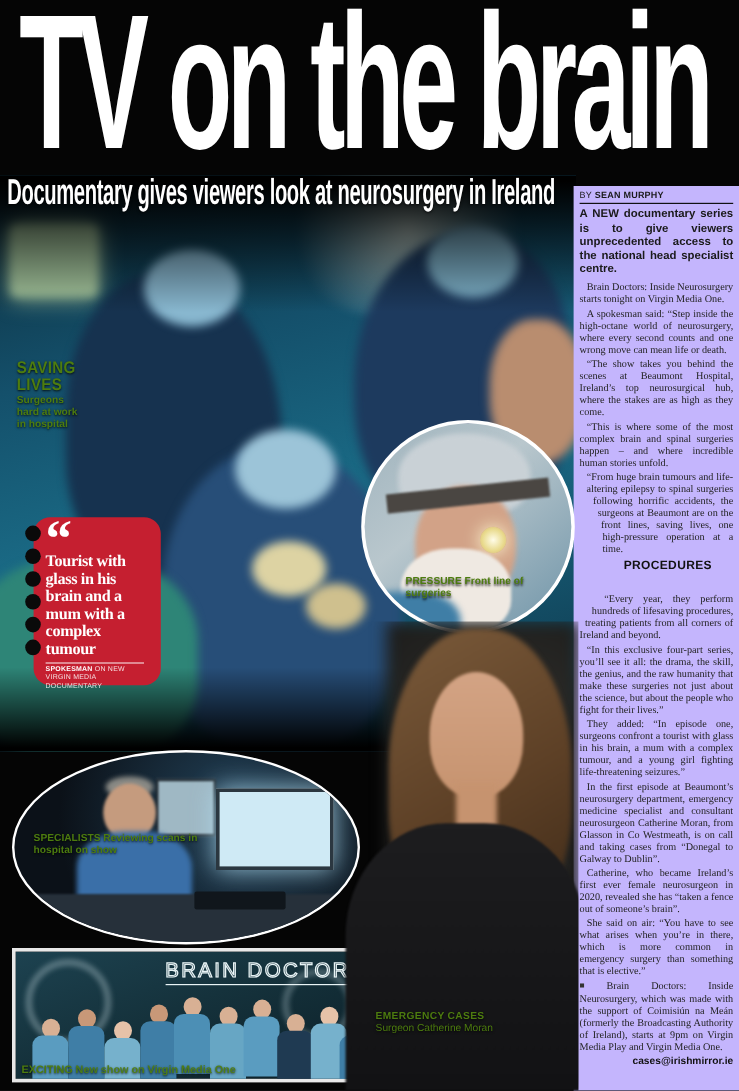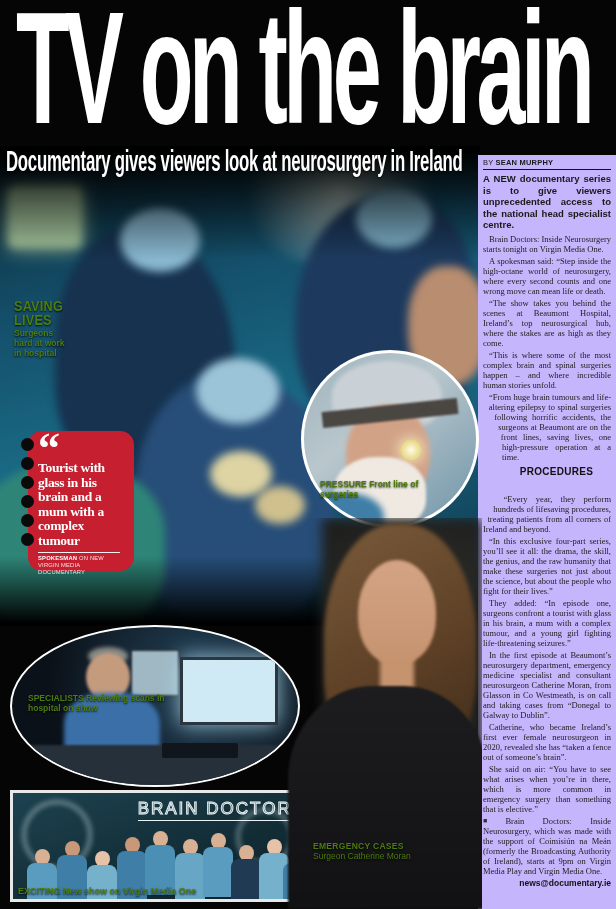--- a/index.html
+++ b/index.html
@@ -31,21 +31,21 @@
   .photo-fade-top{position:absolute;left:0;top:0;width:100%;height:120px;
                   background:linear-gradient(#000 4%,rgba(0,0,0,0) 95%);}
   .photo-fade-bottom{position:absolute;left:0;bottom:0;width:100%;height:70px;
                      background:linear-gradient(rgba(0,0,0,0),#000 96%);}
   
   .photo-cap{position:absolute;color:#4d7c0f;text-shadow:0 1px 2px rgba(0,0,0,.85);line-height:1.15;z-index:7;}
   .cap-big{font-weight:bold;font-size:14px;letter-spacing:.3px;line-height:1.0;transform:scaleX(.9);transform-origin:left top;}
   .cap-small{font-weight:bold;font-size:8.5px;}
   .cap-inline b{font-weight:bold;}
   .cap-saving{left:14px;top:299px;}
-  .cap-pressure{left:320px;top:480px;font-size:8.5px;font-weight:bold;width:130px;}
+  .cap-pressure{left:338px;top:480px;font-size:8.5px;font-weight:bold;width:130px;}
   .cap-specialists{left:28px;top:694px;font-size:8.5px;font-weight:bold;width:140px;}
   .cap-emergency{left:313px;top:842px;font-size:8.5px;}
   .cap-emergency .l1{font-weight:bold;letter-spacing:.3px;}
   .cap-exciting{left:18px;top:886px;font-size:9px;font-weight:bold;}
   .cap-exciting .rest{font-weight:bold;opacity:.95;}
   
   .circle-photo{position:absolute;left:301px;top:350px;width:172px;height:172px;border-radius:50%;
                 border:3px solid #fff;overflow:hidden;z-index:6;
                 background:linear-gradient(140deg,#9fb3bd 0%,#b9c7cd 40%,#6f94a8 100%);}
   .c-cap{position:absolute;left:28px;top:8px;width:110px;height:70px;border-radius:50% 50% 40% 40%;background:#c9d1d6;filter:blur(2px);}
@@ -257,17 +257,17 @@
       <div class="circle-wrap"></div>
       <p>“From huge brain tumours and life-altering epilepsy to spinal surgeries following horrific accidents, the surgeons at Beaumont are on the front lines, saving lives, one high-pressure operation at a time.</p>
       <div class="crosshead">PROCEDURES</div>
       <p>“Every year, they perform hundreds of lifesaving procedures, treating patients from all corners of Ireland and beyond.</p>
       <p>“In this exclusive four-part series, you’ll see it all: the drama, the skill, the genius, and the raw humanity that make these surgeries not just about the science, but about the people who fight for their lives.”</p>
       <p>They added: “In episode one, surgeons confront a tourist with glass in his brain, a mum with a complex tumour, and a young girl fighting life-threatening seizures.”</p>
       <p>In the first episode at Beaumont’s neurosurgery department, emergency medicine specialist and consultant neurosurgeon Catherine Moran, from Glasson in Co Westmeath, is on call and taking cases from “Donegal to Galway to Dublin”.</p>
       <p>Catherine, who became Ireland’s first ever female neurosurgeon in 2020, revealed she has “taken a fence out of someone’s brain”.</p>
       <p>She said on air: “You have to see what arises when you’re in there, which is more common in emergency surgery than something that is elective.”</p>
       <p class="bullet-p"><span class="bullet-sq">■</span><span>Brain Doctors: Inside Neurosurgery, which was made with the support of Coimisiún na Meán (formerly the Broadcasting Authority of Ireland), starts at 9pm on Virgin Media Play and Virgin Media One.</span></p>
-      <p class="email">news@documentary.ie</p>
+      <p class="email">cases@irishmirror.ie</p>
     </div>
   </div>
 
 </div>
 
 </body></html>

